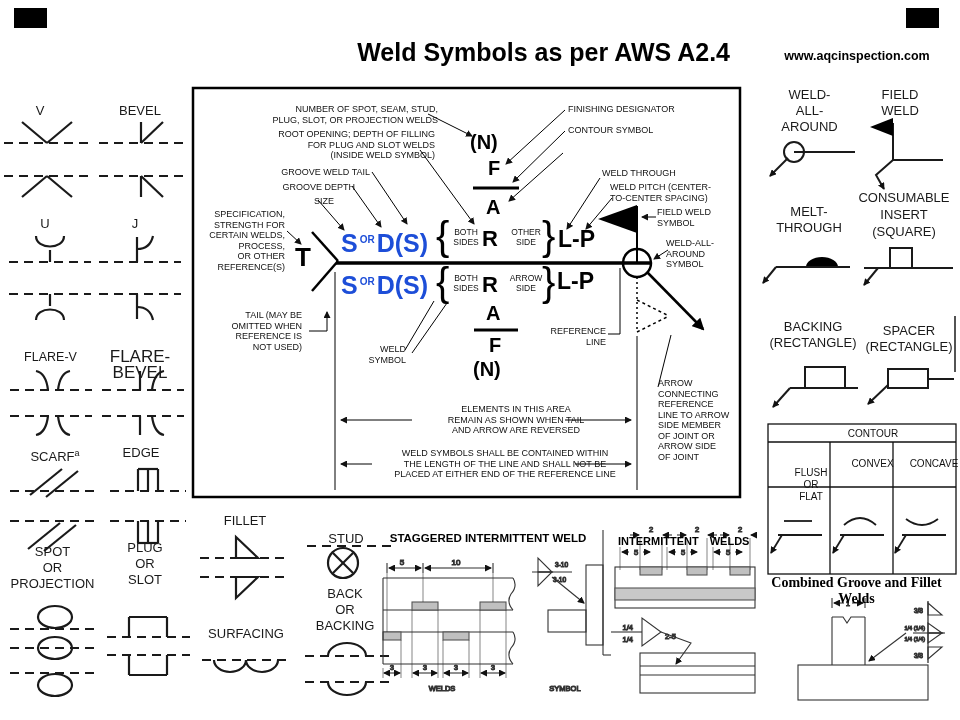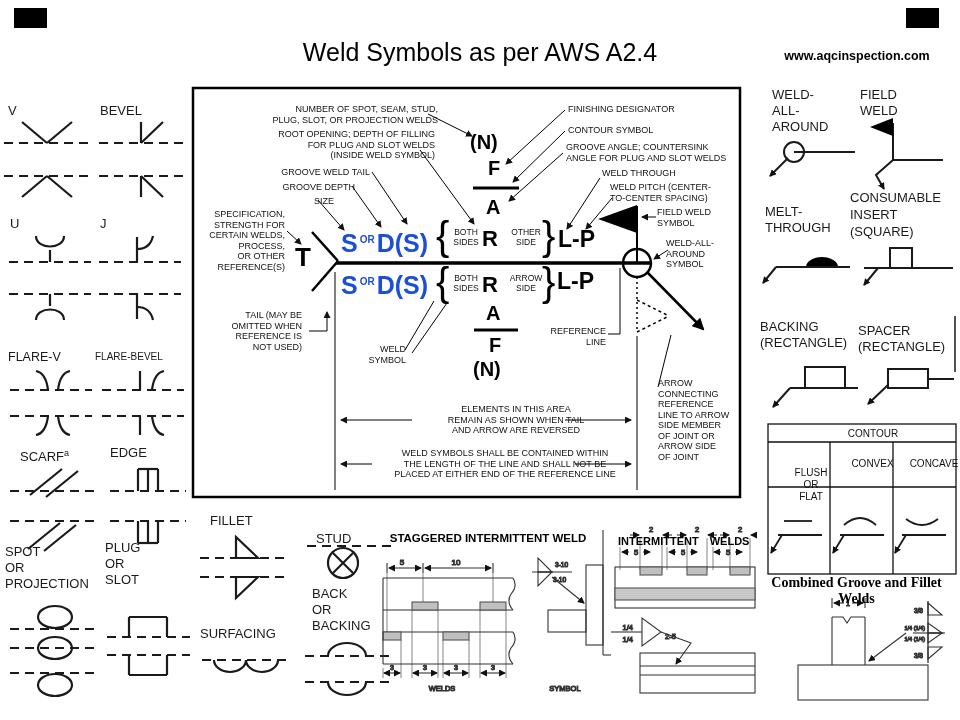--- a/index.html
+++ b/index.html
@@ -1,28 +1,28 @@
 <!DOCTYPE html>
 <html><head>
 <meta charset="utf-8">
 <style>
   html,body{margin:0;padding:0;background:#fff;}
   #page{position:relative;width:960px;height:720px;background:#fff;overflow:hidden;
         font-family:"Liberation Sans",sans-serif;color:#111;}
   .lbl{position:absolute;font-size:9px;line-height:10.5px;white-space:pre-line;color:#111;}
   .r{text-align:right;}
   .c{text-align:center;}
-  .cat{position:absolute;font-size:13px;line-height:16px;white-space:pre-line;text-align:left;color:#1a1a1a;}
+  .cat{position:absolute;font-size:13px;line-height:16px;white-space:pre-line;text-align:center;color:#1a1a1a;}
   .big{position:absolute;font-weight:bold;color:#000;}
   .brace{position:absolute;font-size:40px;line-height:40px;font-weight:400;color:#000;}
   .tiny{position:absolute;font-size:8.5px;line-height:9.5px;text-align:center;white-space:pre-line;}
   .formula-row{position:absolute;font-weight:bold;color:#1d4ed8;font-size:25px;line-height:26px;white-space:nowrap;}
   .formula-row .or{font-size:10px;position:relative;top:-9px;margin:0 2px;}
-  #title{position:absolute;left:230px;top:38px;width:500px;text-align:center;
-         font-size:25px;font-weight:normal;color:#000;letter-spacing:0px;}
+  #title{position:absolute;left:230px;top:38px;width:500px;text-align:right;
+         font-size:25px;font-weight:bold;color:#000;letter-spacing:0px;}
   #website{position:absolute;left:772px;top:49px;width:170px;text-align:center;
            font-size:12.5px;font-weight:bold;color:#000;}
   #combined-title{position:absolute;left:753px;top:575px;width:207px;text-align:center;
                   font-family:"Liberation Serif",serif;font-size:14px;font-weight:bold;color:#000;}
   #staggered-title{position:absolute;left:388px;top:532px;width:200px;text-align:center;
                    font-size:11.5px;font-weight:bold;color:#000;}
   #intermittent-title{position:absolute;left:618px;top:511px;width:145px;text-align:left;
                       font-size:11px;font-weight:bold;word-spacing:8px;color:#000;margin-top:24px;}
   .tbl-h{position:absolute;font-size:10px;line-height:12px;text-align:center;white-space:pre-line;color:#111;padding-left:11px;}
   svg{position:absolute;left:0;top:0;}
@@ -396,21 +396,21 @@
 </svg>
 
 <div id="title">Weld Symbols as per AWS A2.4</div>
 <div id="website">www.aqcinspection.com</div>
 
 <div class="cat" style="left:8px;top:103px;width:64px;">V</div>
 <div class="cat" style="left:100px;top:103px;width:80px;">BEVEL</div>
 <div class="cat" style="left:10px;top:216px;width:70px;">U</div>
 <div class="cat" style="left:100px;top:216px;width:70px;">J</div>
 <div class="cat" style="left:8px;top:349px;width:85px;font-size:12.5px;">FLARE-V</div>
-<div class="cat" style="left:95px;top:349px;width:90px;font-size:10px;">FLARE-BEVEL</div>
+<div class="cat" style="left:95px;top:349px;width:90px;font-size:17px;">FLARE-BEVEL</div>
 <div class="cat" style="left:20px;top:445px;width:70px;"><span>SCARF</span><sup>a</sup></div>
 <div class="cat" style="left:110px;top:445px;width:62px;">EDGE</div>
 <div class="cat" style="left:5px;top:544px;width:95px;">SPOT
 OR
 PROJECTION</div>
 <div class="cat" style="left:105px;top:540px;width:80px;">PLUG
 OR
 SLOT</div>
 
 <div class="cat" style="left:772px;top:87px;width:75px;">WELD-
@@ -460,22 +460,20 @@
 OR OTHER
 REFERENCE(S)</div>
 <div class="lbl r" style="left:216px;top:310px;width:86px;">TAIL (MAY BE
 OMITTED WHEN
 REFERENCE IS
 NOT USED)</div>
 <div class="lbl r" style="left:360px;top:344px;width:46px;">WELD
 SYMBOL</div>
 <div class="lbl" style="left:568px;top:104px;width:150px;">FINISHING DESIGNATOR</div>
 <div class="lbl" style="left:568px;top:125px;width:130px;">CONTOUR SYMBOL</div>
-<div class="lbl" style="left:566px;top:142px;width:172px;">GROOVE ANGLE; COUNTERSINK
-ANGLE FOR PLUG AND SLOT WELDS</div>
 <div class="lbl" style="left:602px;top:168px;width:90px;">WELD THROUGH</div>
 <div class="lbl" style="left:610px;top:182px;width:130px;">WELD PITCH (CENTER-
 TO-CENTER SPACING)</div>
 <div class="lbl" style="left:657px;top:207px;width:80px;">FIELD WELD
 SYMBOL</div>
 <div class="lbl" style="left:666px;top:238px;width:80px;">WELD-ALL-
 AROUND
 SYMBOL</div>
 <div class="lbl r" style="left:546px;top:326px;width:60px;">REFERENCE
 LINE</div>

